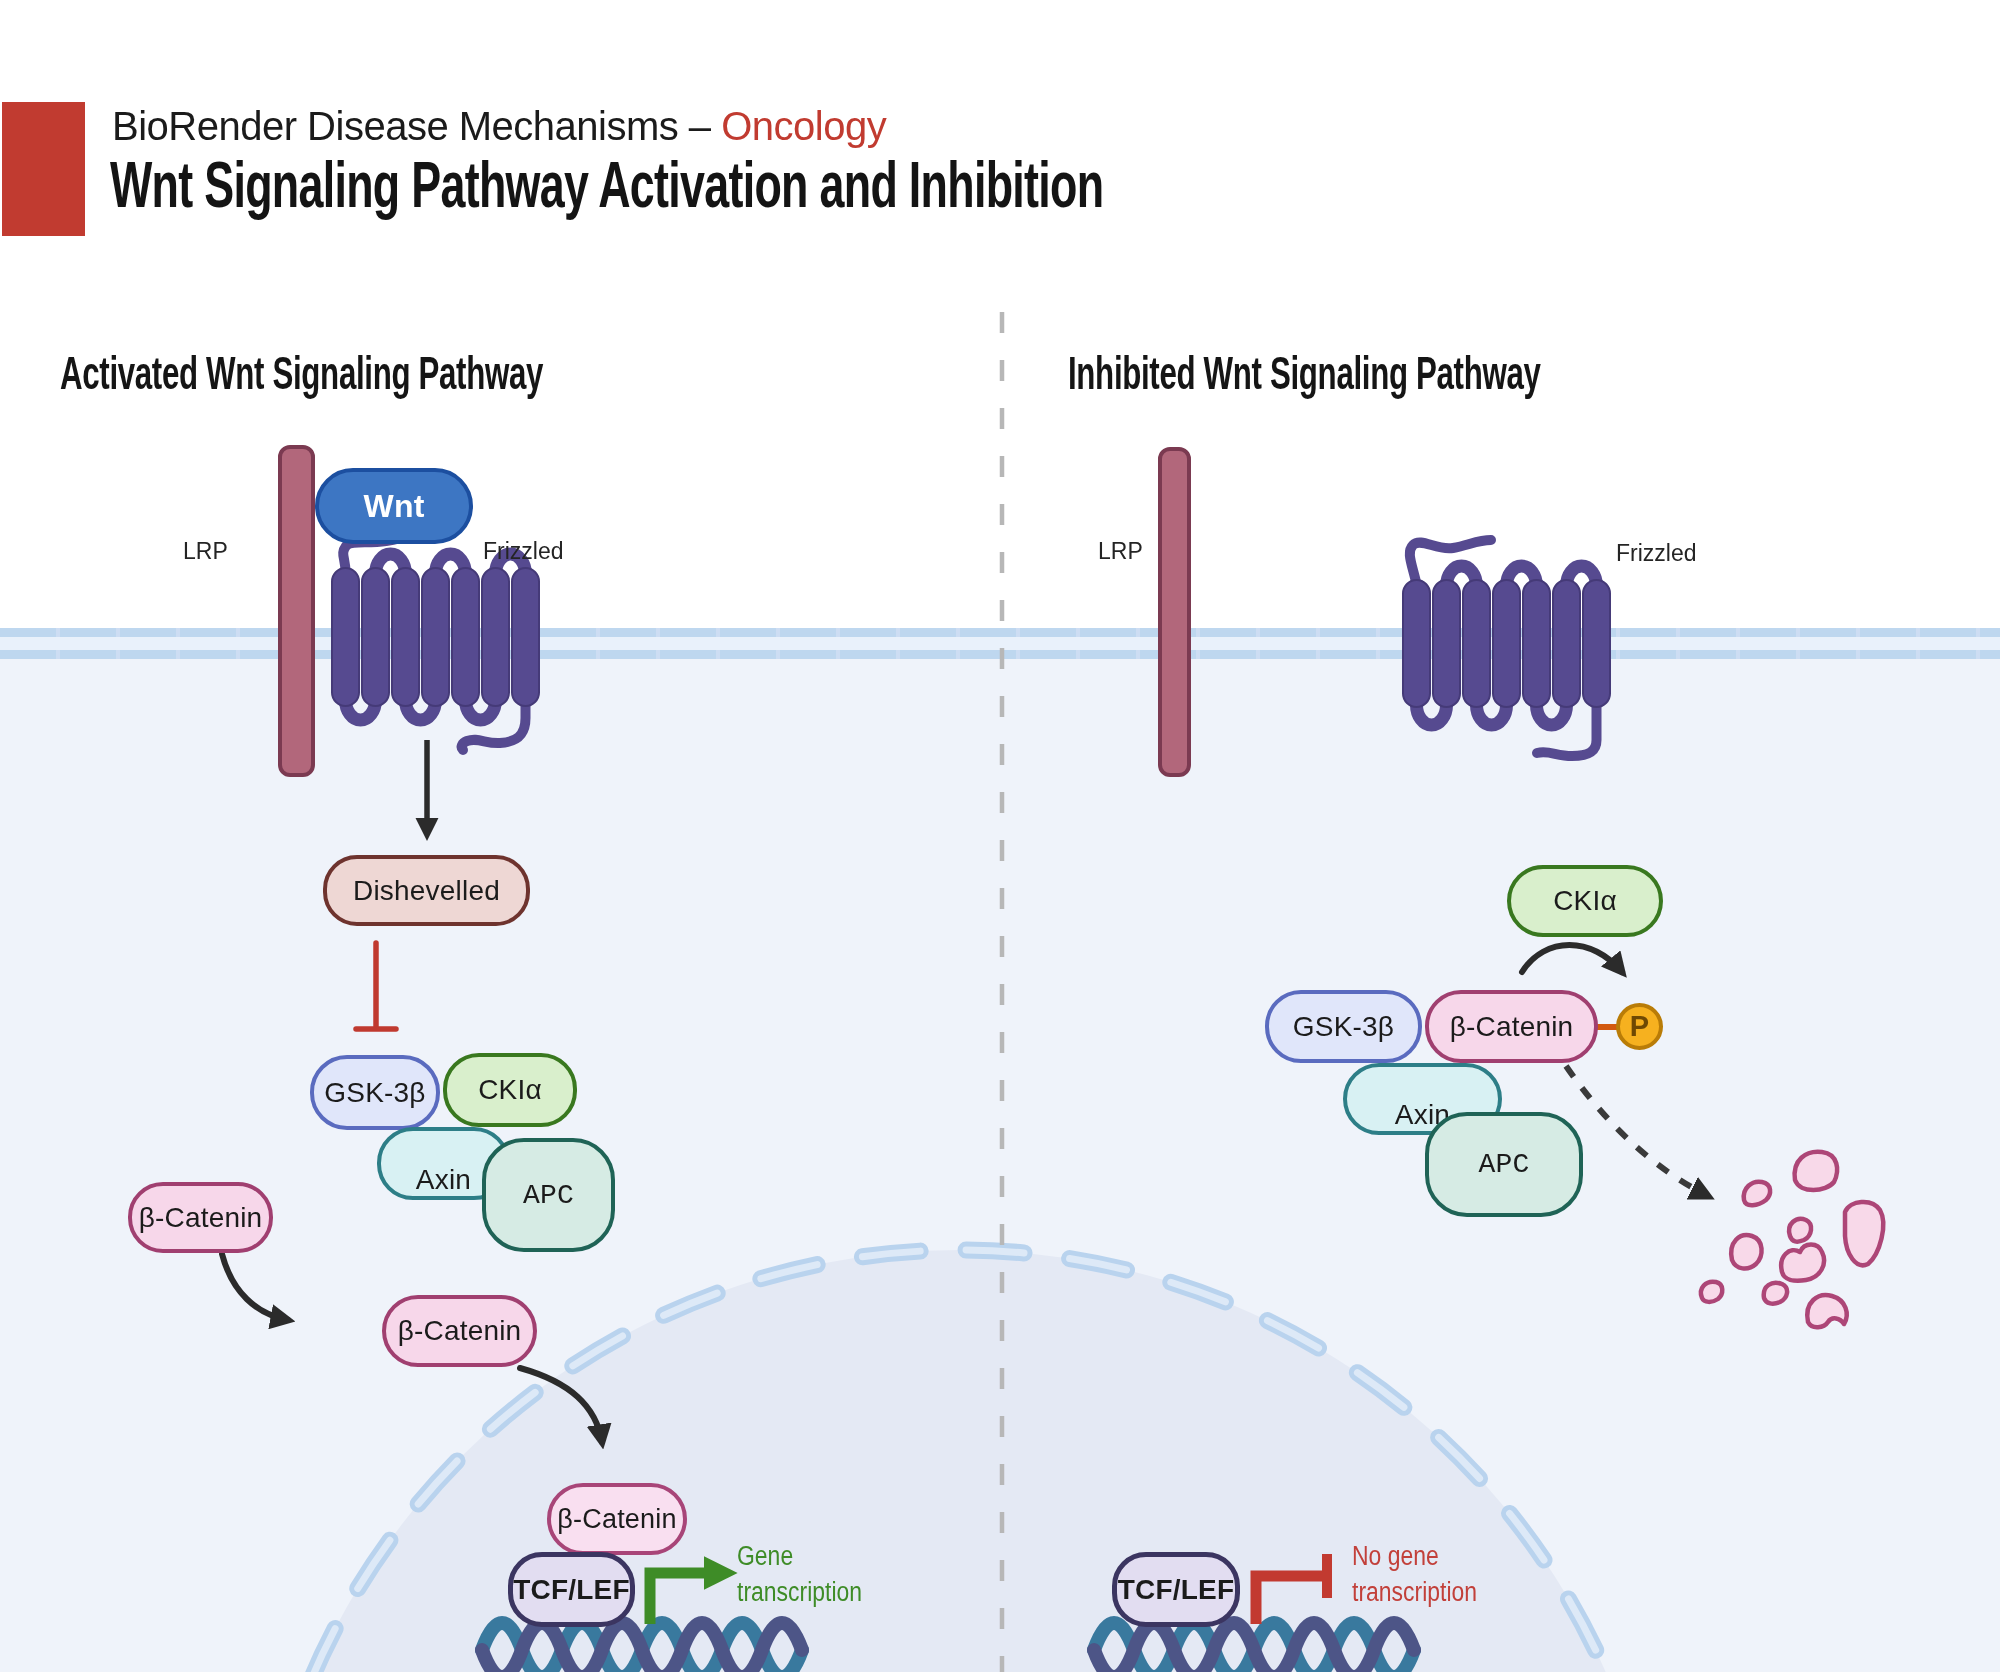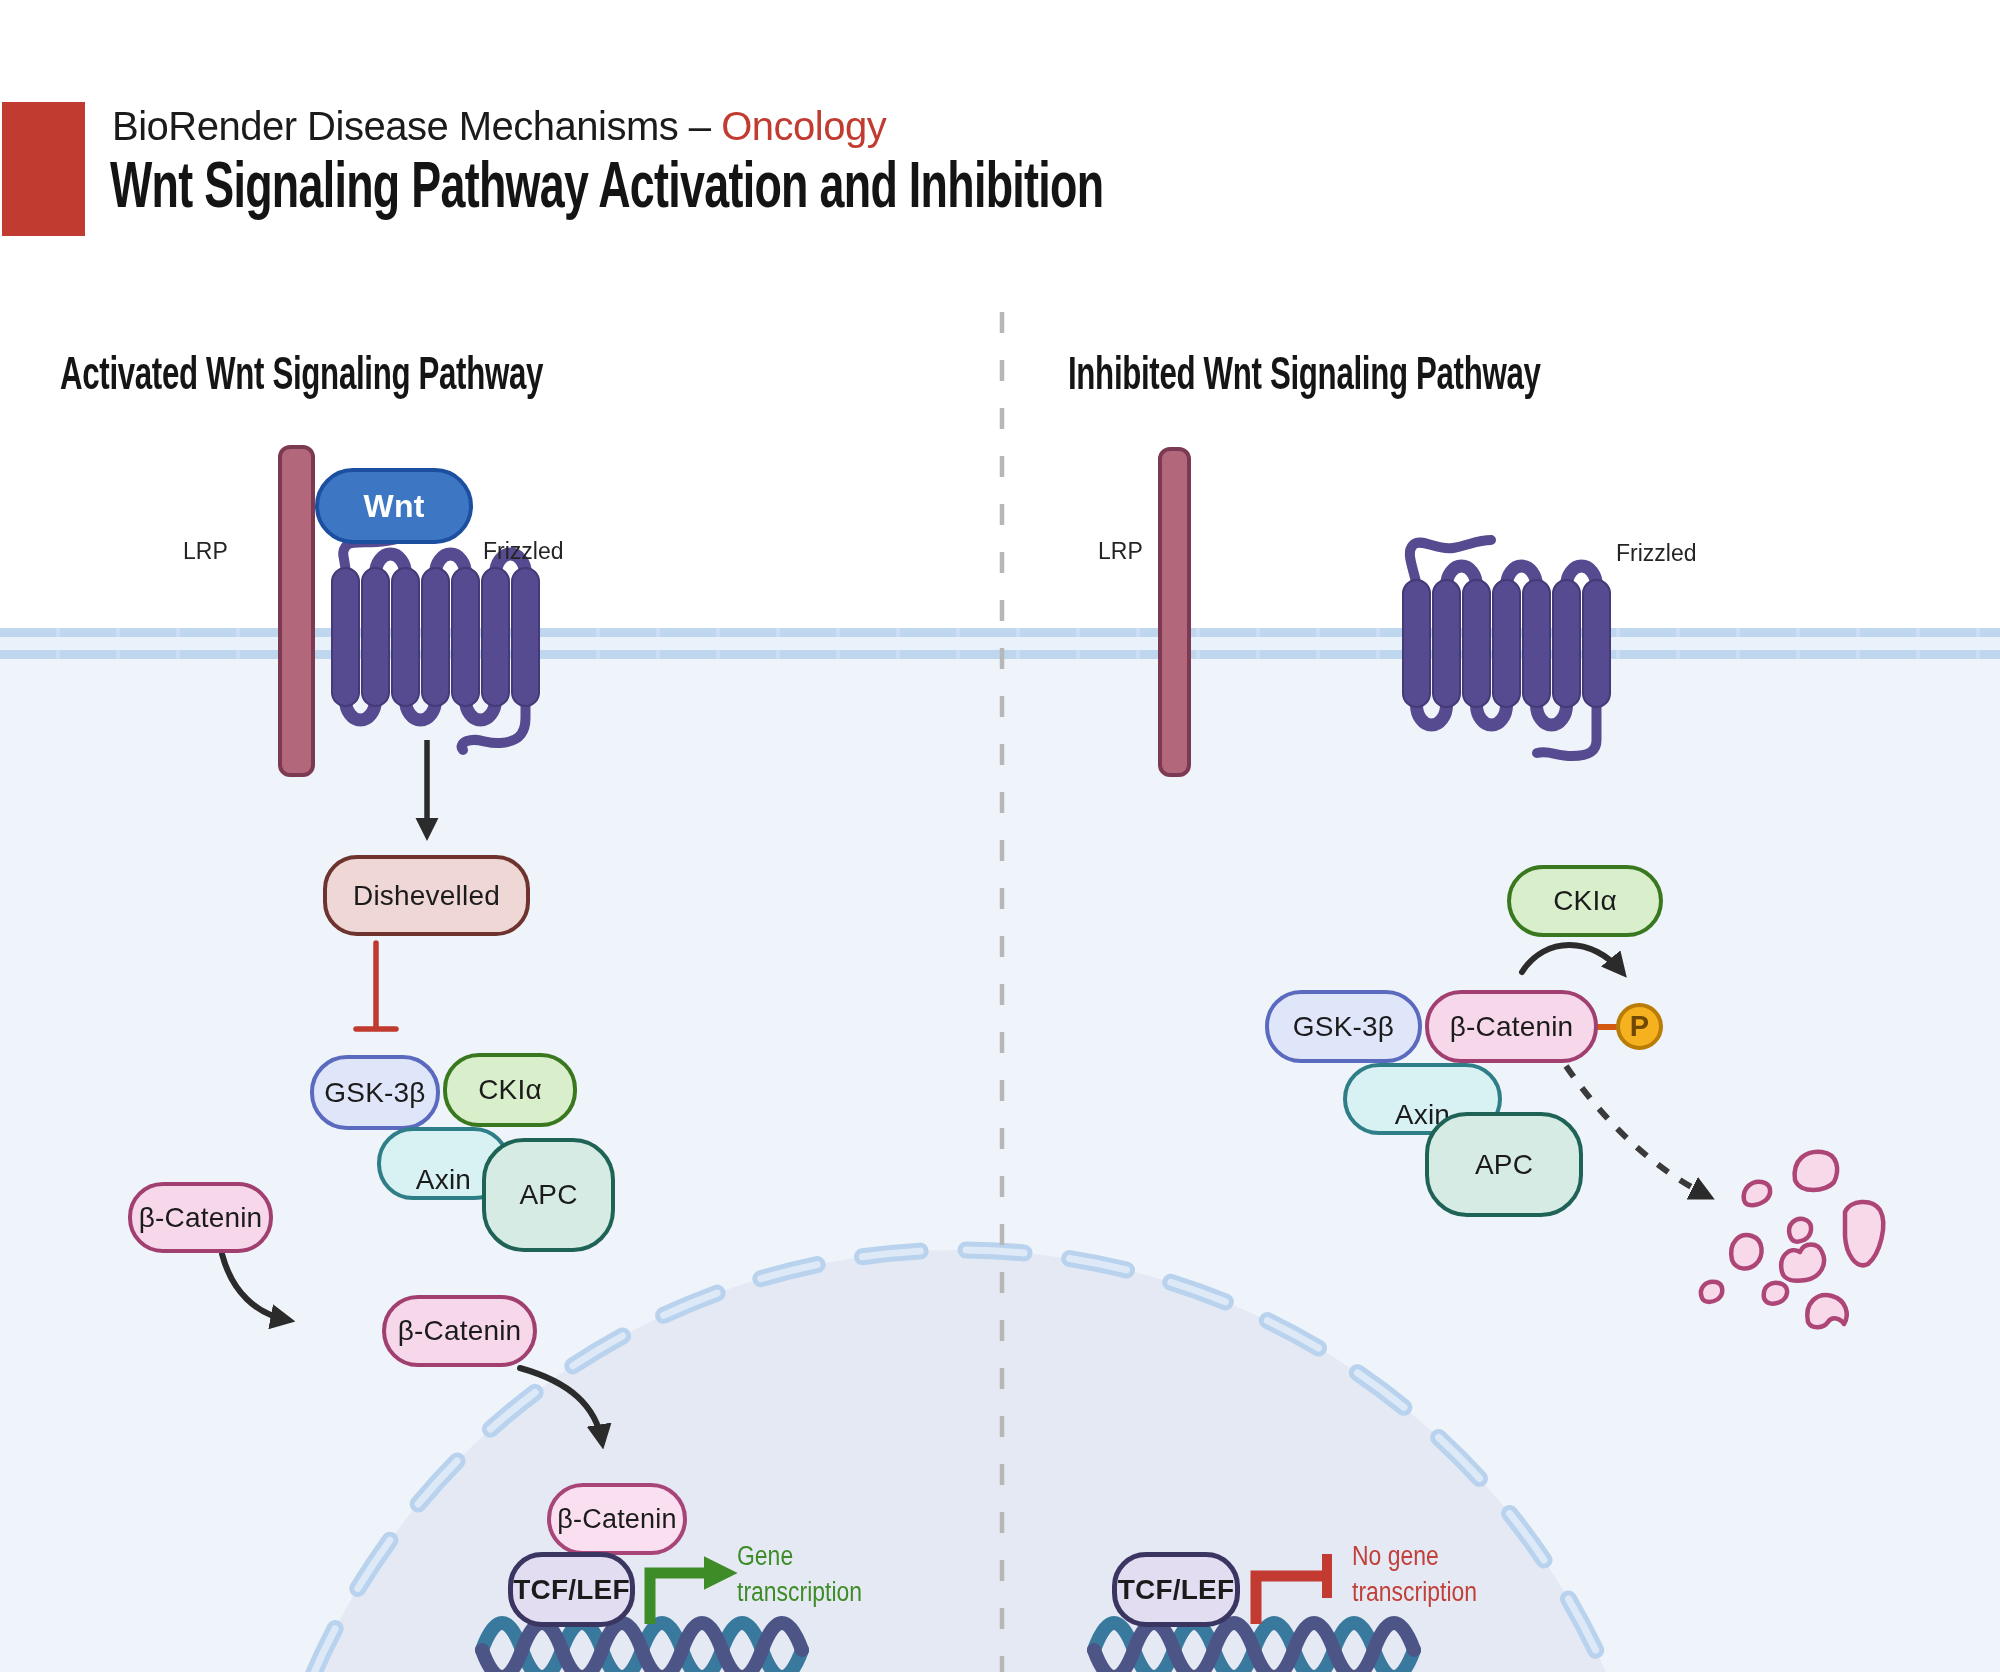--- a/index.html
+++ b/index.html
@@ -23,21 +23,21 @@
                  transform:scaleX(0.68);transform-origin:left top;letter-spacing:-0.5px;}
   
   .lrp-bar{width:37px;background:#b2677b;border:4px solid #7b3a51;border-radius:12px;z-index:4;box-sizing:border-box;}
   .pill{display:flex;align-items:center;justify-content:center;border:4px solid;box-sizing:border-box;
         font-size:28px;color:#1b1b1b;z-index:4;white-space:nowrap;letter-spacing:0.2px;}
   .c-wnt{background:#3d76c3;border-color:#1c4fa0;color:#ffffff;font-weight:bold;font-size:32px;}
   .c-dsh{background:#eed7d4;border-color:#6e332e;}
   .c-gsk{background:#e0e6fa;border-color:#5a6bbf;}
   .c-cki{background:#d9efcc;border-color:#39781f;}
   .c-axn{background:#d8f1f3;border-color:#2d7e87;align-items:flex-end;}
-  .c-apc{background:#d6ebe4;border-color:#1f6356;}
+  .c-apc{background:#d6ebe4;border-color:#1f6356;font-family:Liberation Mono, monospace;}
   .c-bct{background:#f7d7ea;border-color:#a03f70;}
   .c-bctl{background:#f9dff0;border-color:#a84578;}
   .c-tcf{background:#e2ddf1;border-color:#3b3561;font-weight:bold;}
   .side-label{font-size:23px;color:#242424;z-index:4;white-space:nowrap;}
   #p-circle{left:1616px;top:963px;width:47px;height:47px;border-radius:50%;background:#f6b11f;
             border:4px solid #b97c07;box-sizing:border-box;display:flex;align-items:center;justify-content:center;
             font-size:29px;font-weight:bold;color:#6f4903;z-index:4;}
   .note{z-index:4;font-size:27px;line-height:36px;white-space:nowrap;transform:scaleX(0.85);}
   #gene-note{left:737px;top:1498px;color:#3e8c27;transform-origin:left top;}
   #nogene-note{left:1352px;top:1498px;color:#c2403a;transform-origin:left top;}
@@ -167,21 +167,21 @@
   <div class="abs panel-heading" style="left:60px;top:306px;">Activated Wnt Signaling Pathway</div>
   <div class="abs panel-heading" style="left:1068px;top:306px;">Inhibited Wnt Signaling Pathway</div>
 
   <div class="abs side-label" style="left:183px;top:498px;">LRP</div>
   <div class="abs side-label" style="left:483px;top:498px;">Frizzled</div>
   <div class="abs lrp-bar" style="left:278px;top:405px;height:332px;"></div>
   <div class="abs pill c-wnt" style="left:315px;top:428px;width:158px;height:76px;border-radius:38px;align-items:center;">
       <span>Wnt</span>
     </div>
 
-  <div class="abs pill c-dsh" style="left:323px;top:815px;width:207px;height:81px;border-radius:34px;">
+  <div class="abs pill c-dsh" style="left:323px;top:815px;width:207px;height:71px;border-radius:34px;">
       <span>Dishevelled</span>
     </div>
   <div class="abs pill c-gsk" style="left:310px;top:1015px;width:130px;height:75px;border-radius:37px;">
       <span>GSK-3β</span>
     </div>
   <div class="abs pill c-cki" style="left:443px;top:1013px;width:134px;height:74px;border-radius:36px;">
       <span>CKIα</span>
     </div>
   <div class="abs pill c-axn" style="left:377px;top:1087px;width:133px;height:73px;border-radius:36px;">
       <span>Axin</span>

